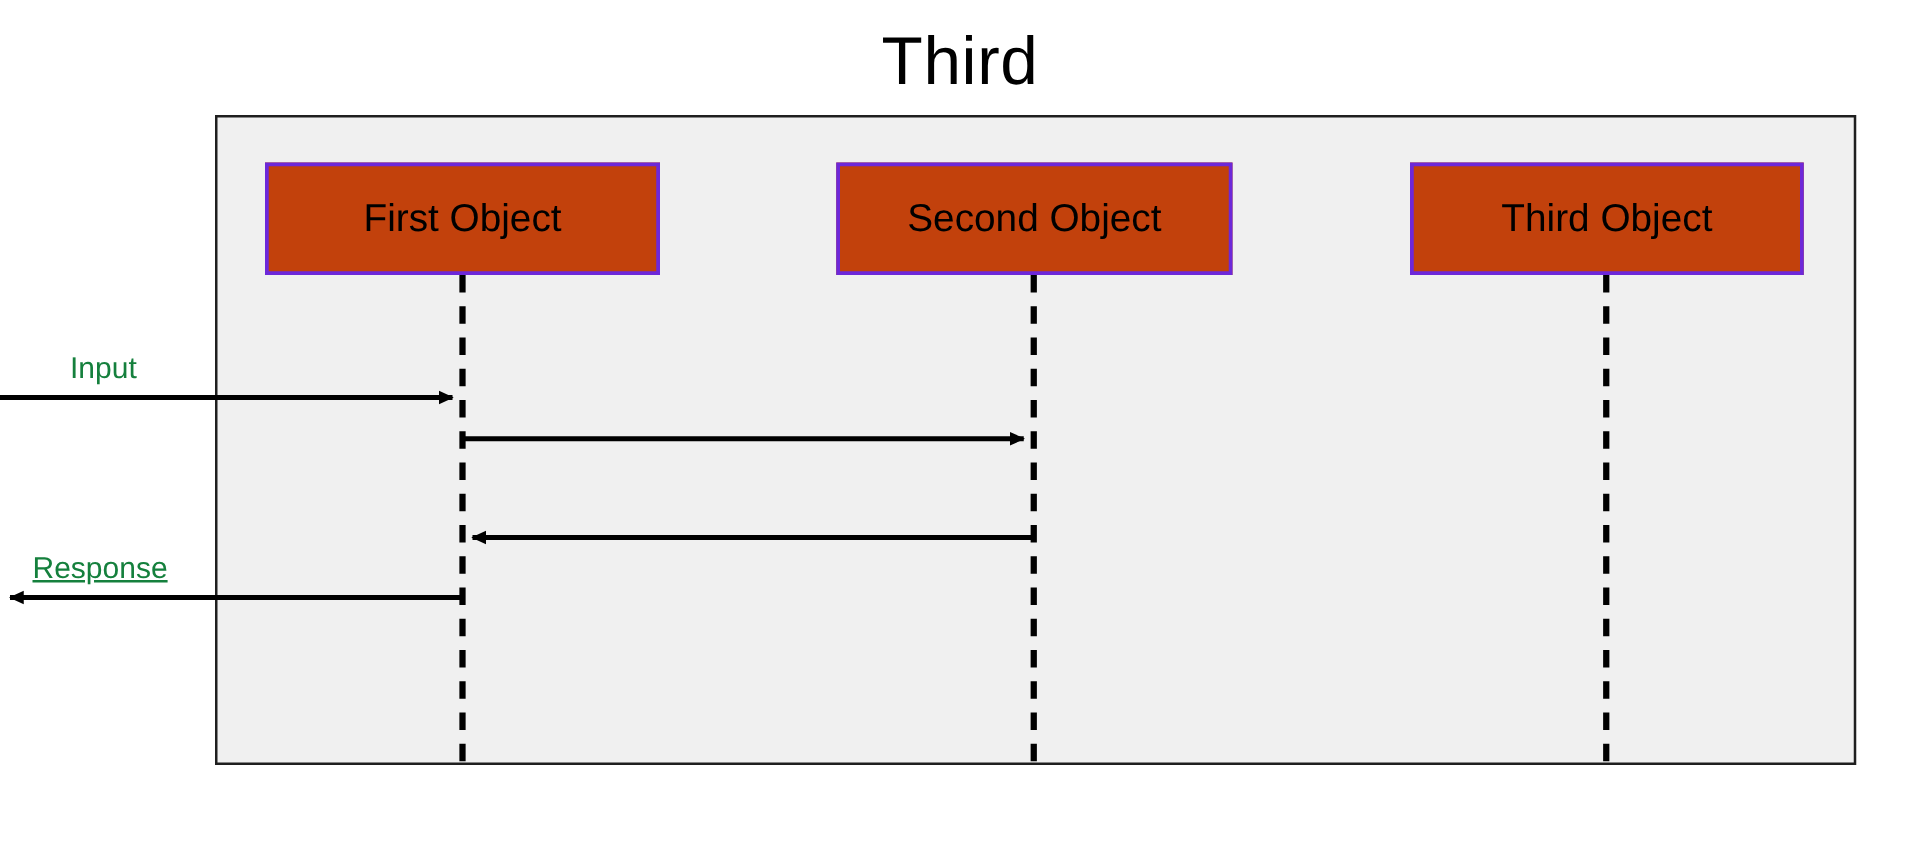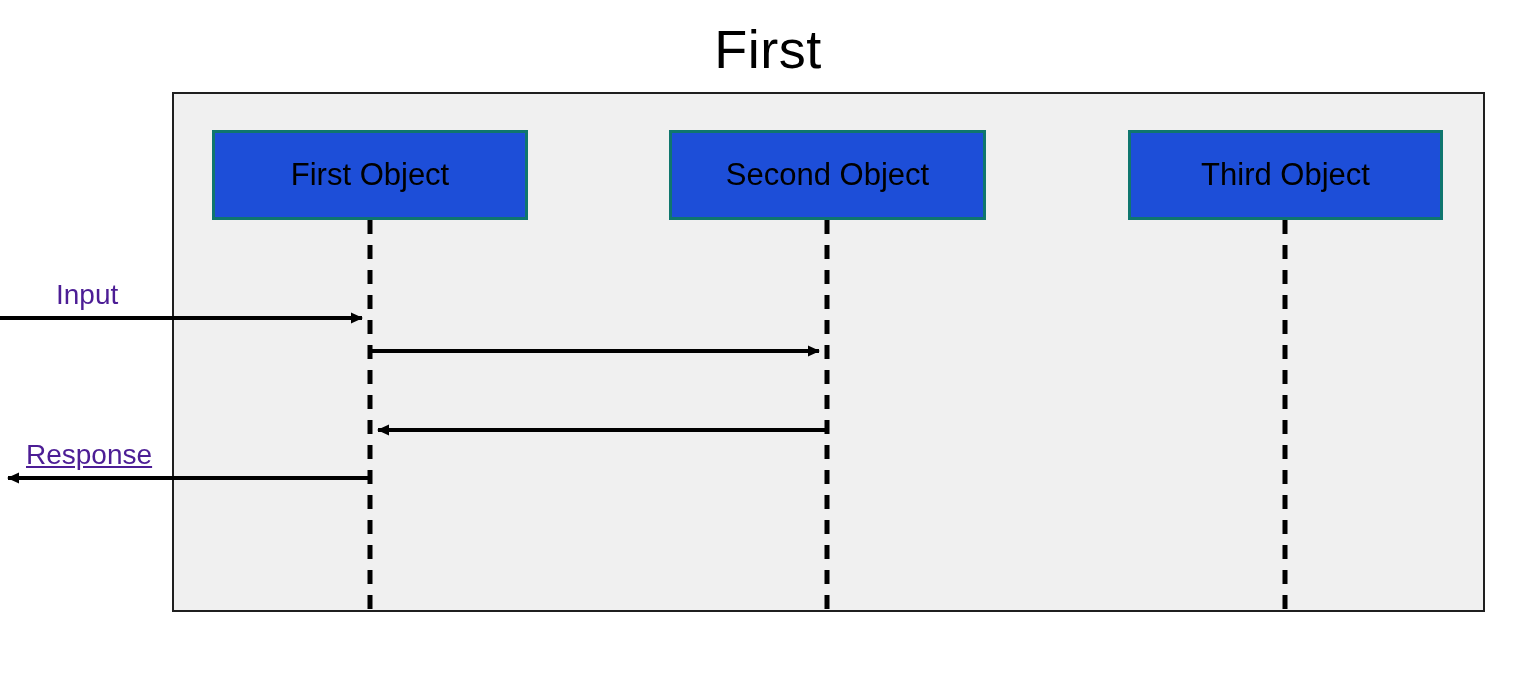--- a/index.html
+++ b/index.html
@@ -46,65 +46,65 @@
     height: 520px;
     background: #f0f0f0;
     border: 2px solid #1f1f1f;
     box-sizing: border-box;
   }
 
   
   .object-box {
     position: absolute;
     height: 90px;
-    background: #1d4ed8;
-    border: 3px solid #0f766e;
+    background: #c2410c;
+    border: 3px solid #6d28d9;
     box-sizing: border-box;
     display: flex;
     align-items: center;
     justify-content: center;
   }
   .object-box .object-label {
     font-size: 31px;
     line-height: 34px;
     color: #000000;
     white-space: nowrap;
   }
 
   #box-0 { left: 212px; top: 130px; width: 316px; }
   #box-1 { left: 669px; top: 130px; width: 317px; }
   #box-2 { left: 1128px; top: 130px; width: 315px; }
 
   
   .msg-label {
     position: absolute;
-    font-size: 28px;
+    font-size: 24px;
     line-height: 28px;
-    color: #4c1d95;
+    color: #15803d;
     white-space: nowrap;
     background: transparent;
   }
   #label-input    { left: 56px;  top: 281px; }
   #label-response { left: 26px;  top: 441px; text-decoration: underline; }
 
   svg.overlay {
     position: absolute;
     left: 0; top: 0;
     width: 1536px;
     height: 687px;
     overflow: visible;
     pointer-events: none;
   }
 </style>
 </head>
 <body>
 
 <div id="canvas">
 
-  <div class="diagram-title">First</div>
+  <div class="diagram-title">Third</div>
 
   <div class="frame"></div>
 
   <svg class="overlay" viewBox="0 0 1536 687" xmlns="http://www.w3.org/2000/svg">
 
     <defs>
       <marker id="arrow-right" viewBox="0 0 12 12" refX="11" refY="6" markerWidth="12" markerHeight="12" orient="auto-start-reverse" markerUnits="userSpaceOnUse">
         <path d="M 0 0.6 L 12 6 L 0 11.4 z" fill="#000000"></path>
       </marker>
       <marker id="arrow-left" viewBox="0 0 12 12" refX="11" refY="6" markerWidth="12" markerHeight="12" orient="auto-start-reverse" markerUnits="userSpaceOnUse">

